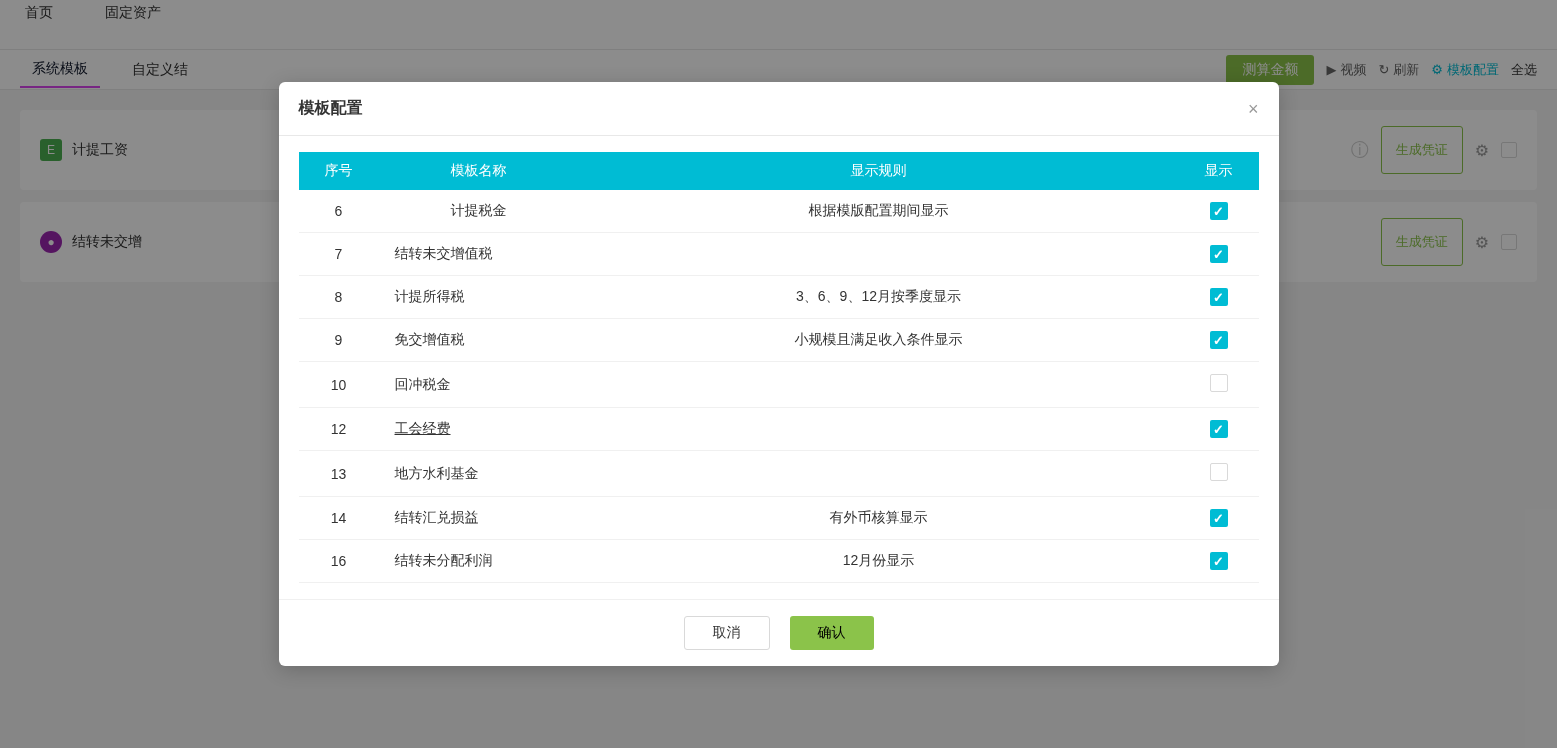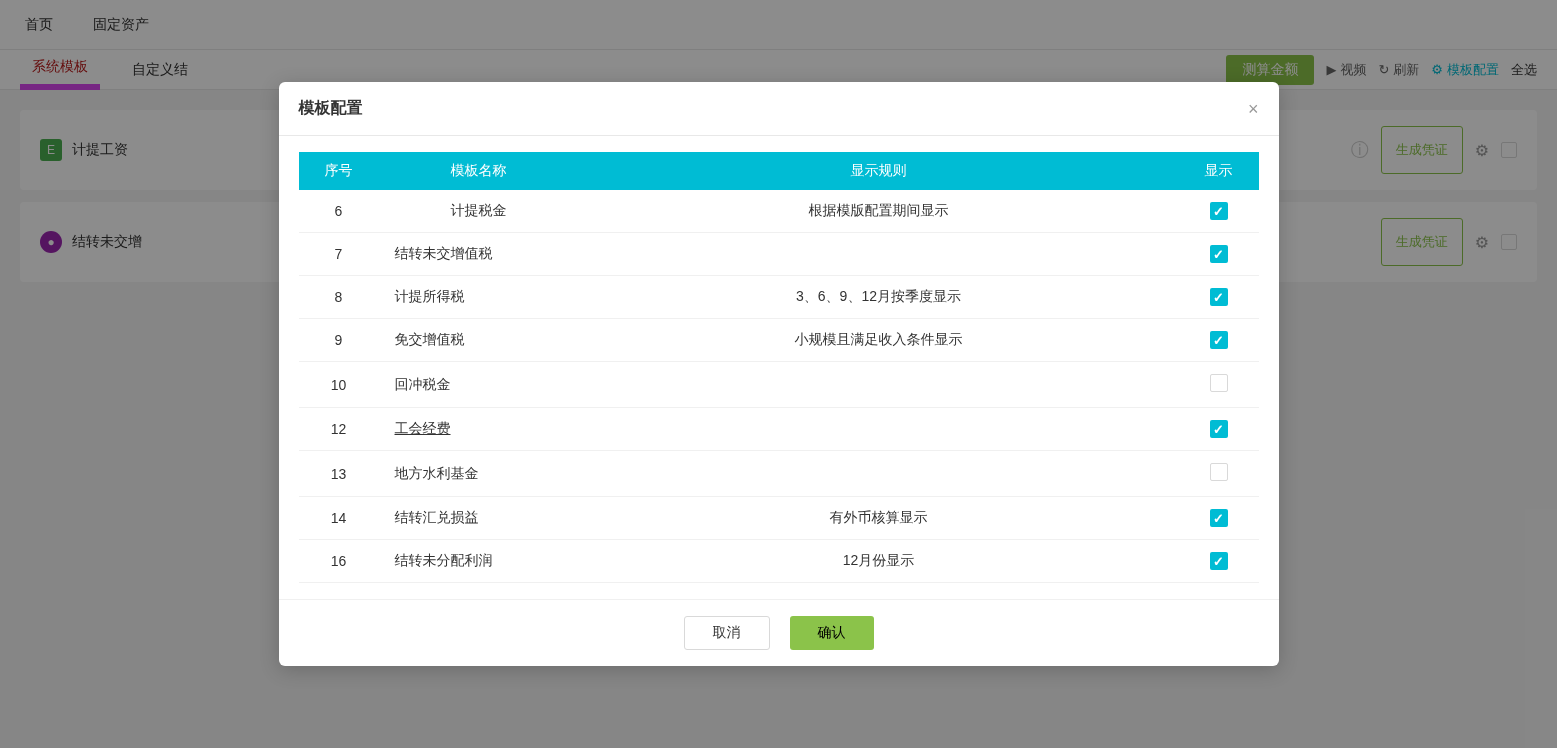--- a/index.html
+++ b/index.html
@@ -20,23 +20,22 @@
       background: #f5f5f5;
       position: absolute;
       top: 0; left: 0;
     }
 
     
     .top-nav {
       background: #fff;
       height: 50px;
       display: flex;
-      align-items: center;
-      padding: 12px 20px;
-      gap: 30px;
+      padding: 4px 20px;
+      gap: 42px;
       border-bottom: 1px solid #e8e8e8;
     }
     .top-nav-item {
       color: #333;
       font-size: 14px;
       cursor: pointer;
       padding: 0 5px;
     }
 
     
@@ -49,22 +48,22 @@
       gap: 20px;
       border-bottom: 1px solid #e8e8e8;
     }
     .sub-nav-tab {
       color: #333;
       font-size: 14px;
       cursor: pointer;
       padding: 8px 12px;
     }
     .sub-nav-tab.active {
-      color: #b91c1c;
-      border-bottom: 6px solid #d946ef;
+      color: #0f172a;
+      border-bottom: 2px solid #d946ef;
     }
     .sub-nav-right {
       margin-left: auto;
       display: flex;
       align-items: center;
       gap: 12px;
     }
     .btn-calc {
       background: #8bc34a;
       color: #fff;

